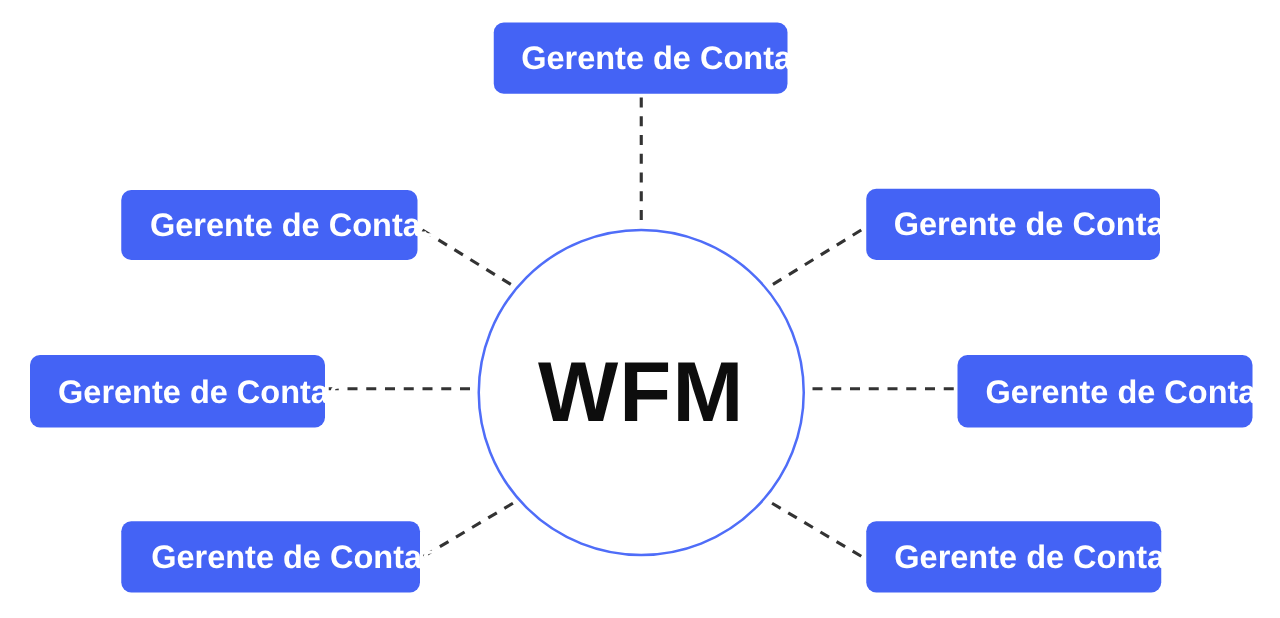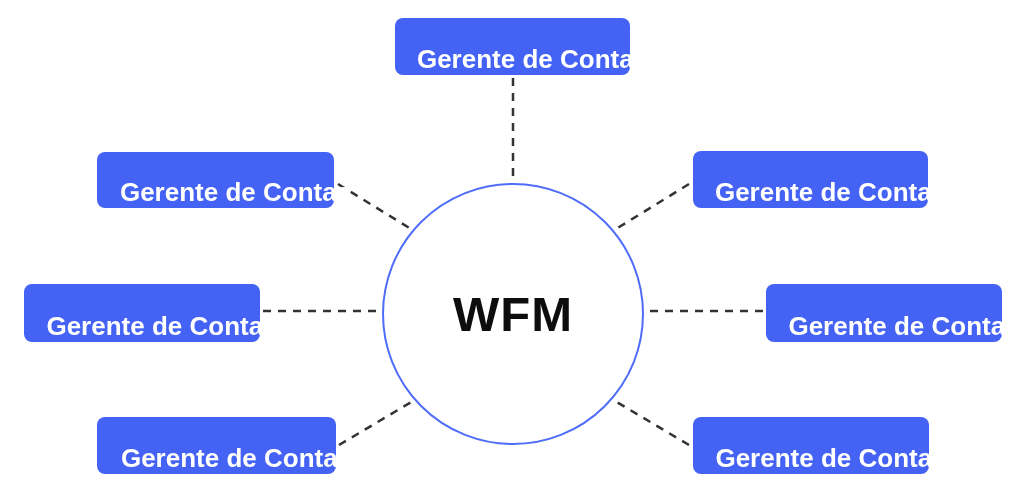--- a/index.html
+++ b/index.html
@@ -31,32 +31,32 @@
     left: 382px; top: 183px;
     width: 262px; height: 262px;
     border: 2px solid #4f6df8;
     border-radius: 50%;
     background: #ffffff;
     display: flex;
     align-items: center;
     justify-content: center;
   }
   .hub-label {
-    font-size: 49px;
+    font-size: 68px;
     font-weight: 700;
     color: #0d0d0d;
     letter-spacing: 1px;
   }
 
   .node {
     position: absolute;
     background: #4463f5;
     border-radius: 8px;
     display: flex;
-    align-items: flex-end;
+    align-items: center;
     justify-content: center;
     padding-left: 40px;
   }
   .node-label {
     color: #ffffff;
     font-size: 26px;
     font-weight: 700;
     white-space: nowrap;
   }
 

